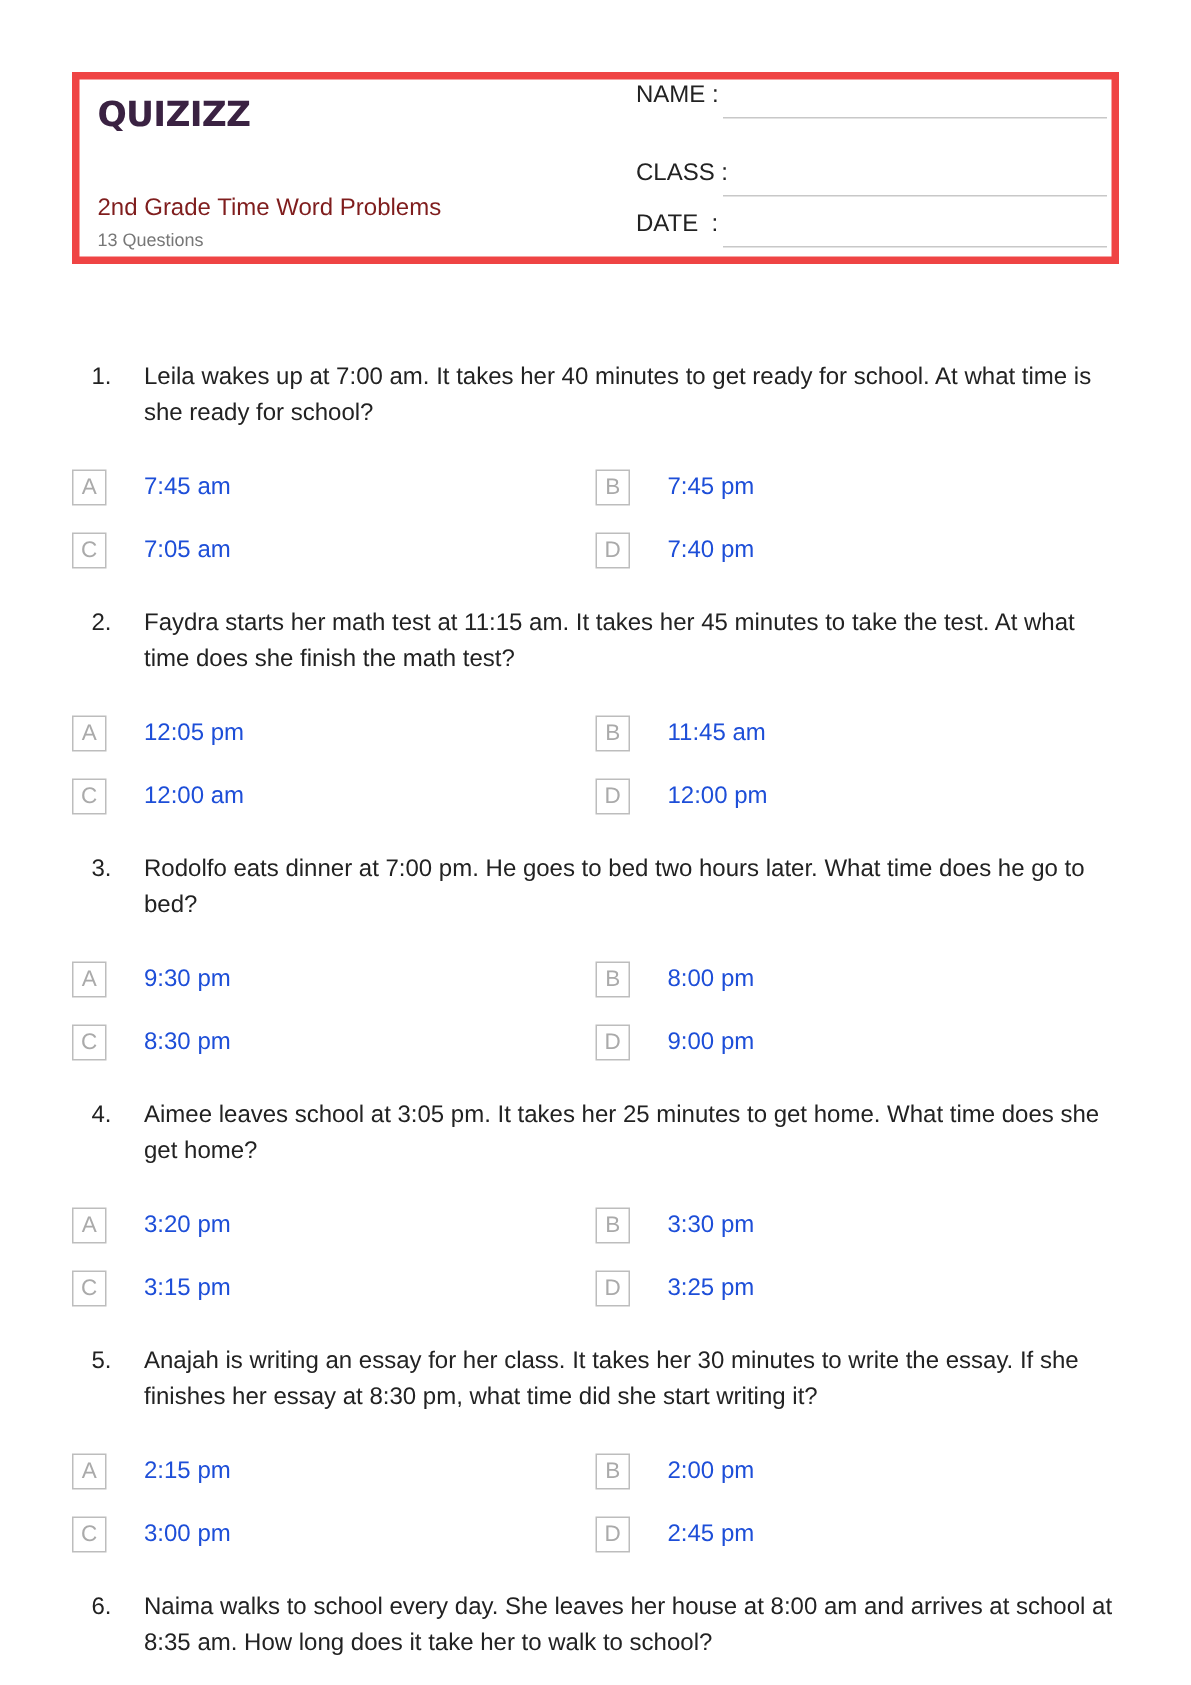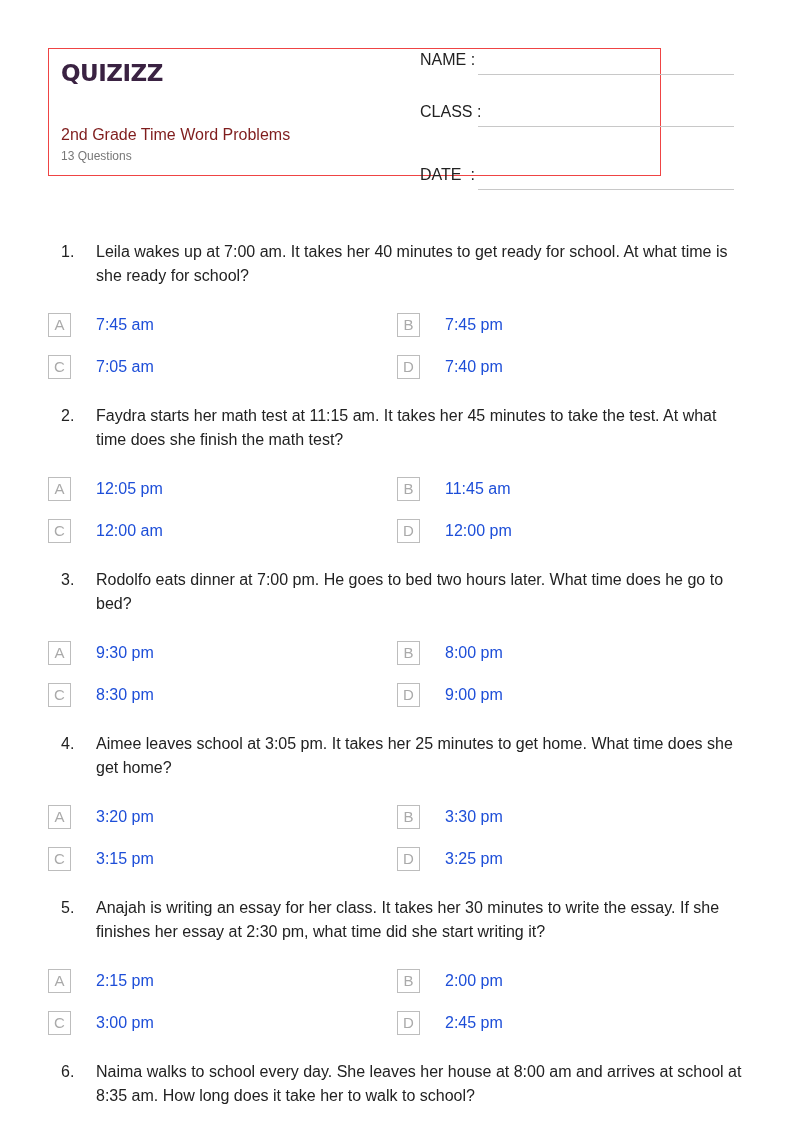--- a/index.html
+++ b/index.html
@@ -11,23 +11,23 @@
     }
     body {
       font-family: "Liberation Sans", "DejaVu Sans", sans-serif;
       color: #222222;
       position: relative;
     }
     .header-box {
       position: absolute;
       left: 48px;
       top: 48px;
-      width: 613px;
+      width: 698px;
       height: 128px;
-      border: 1px solid #ef4444;
+      border: 5px solid #ef4444;
     }
     .logo {
       position: absolute;
       left: 12px;
       top: 9px;
       font-family: "DejaVu Sans", sans-serif;
       font-weight: bold;
       font-size: 23px;
       letter-spacing: -0.5px;
       color: #3a2242;
@@ -127,21 +127,21 @@
   <div class="ws-count">13 Questions</div>
 
   <div class="field" style="top:0;">
     <span class="label">NAME :</span>
     <span class="line"></span>
   </div>
   <div class="field" style="top:52px;text-align:right;">
     <span class="label">CLASS :</span>
     <span class="line"></span>
   </div>
-  <div class="field" style="top:86px;margin-top:29px;">
+  <div class="field" style="top:86px;">
     <span class="label" style="white-space:pre;">DATE  :</span>
     <span class="line"></span>
   </div>
 </div>
 
 <div class="question" style="top:240px;">
   <span class="q-num">1.</span>
   <div class="q-text">Leila wakes up at 7:00 am. It takes her 40 minutes to get ready for school. At what time is she ready for school?</div>
 </div>
 <div class="option" style="left:48px; top:313px;">
@@ -219,21 +219,21 @@
   <span class="opt-box">C</span>
   <span class="opt-text">3:15 pm</span>
 </div>
 <div class="option" style="left:397px; top:847px;">
   <span class="opt-box">D</span>
   <span class="opt-text">3:25 pm</span>
 </div>
 
 <div class="question" style="top:896px;">
   <span class="q-num">5.</span>
-  <div class="q-text">Anajah is writing an essay for her class. It takes her 30 minutes to write the essay. If she finishes her essay at 2:30 pm, what time did she start writing it?</div>
+  <div class="q-text">Anajah is writing an essay for her class. It takes her 30 minutes to write the essay. If she finishes her essay at 8:30 pm, what time did she start writing it?</div>
 </div>
 <div class="option" style="left:48px; top:969px;">
   <span class="opt-box">A</span>
   <span class="opt-text">2:15 pm</span>
 </div>
 <div class="option" style="left:397px; top:969px;">
   <span class="opt-box">B</span>
   <span class="opt-text">2:00 pm</span>
 </div>
 <div class="option" style="left:48px; top:1011px;">

